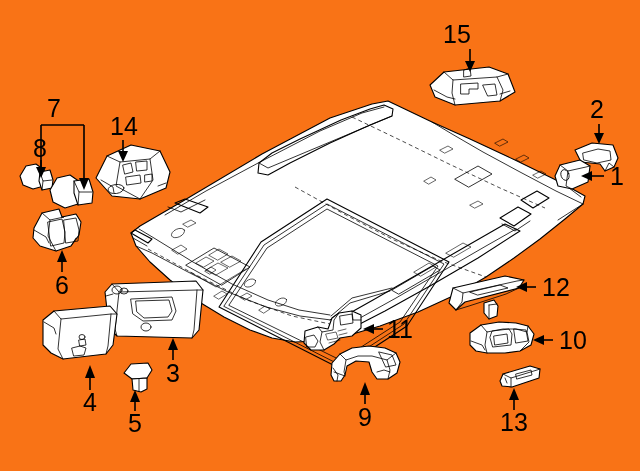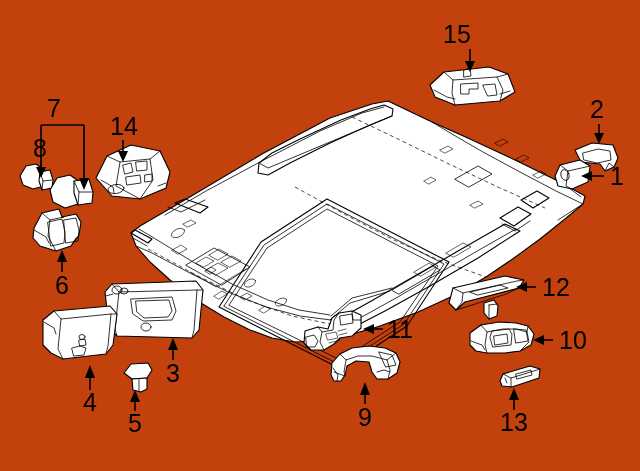--- a/index.html
+++ b/index.html
@@ -1,20 +1,20 @@
 <!DOCTYPE html>
 <html><head>
 <meta charset="utf-8">
 <style>
   html,body{margin:0;padding:0;background:#ffffff;}
   body{
     font-family:"Liberation Sans", sans-serif;
     width:640px;height:471px;overflow:hidden;
   }
-  #diagram-root{position:relative;width:640px;height:471px;background:#c2410c;}
+  #diagram-root{position:relative;width:640px;height:471px;background:#f97316;}
   svg#parts-svg{display:block;width:640px;height:471px;}
   .ln{fill:none;stroke:#000;stroke-width:1.1;stroke-linejoin:round;stroke-linecap:round;}
   .ln-thin{fill:none;stroke:#000;stroke-width:0.8;stroke-linejoin:round;stroke-linecap:round;}
   .ln-hair{fill:none;stroke:#000;stroke-width:0.6;stroke-linejoin:round;stroke-linecap:round;}
   .ln-dash{fill:none;stroke:#000;stroke-width:0.7;stroke-dasharray:4 3;}
   .fillw{fill:#ffffff;stroke:#000;stroke-width:1.1;stroke-linejoin:round;}
   .dark{fill:#000;stroke:none;}
   .lead{fill:none;stroke:#000;stroke-width:1.6;stroke-linecap:butt;}
   .num{font-family:"Liberation Sans", sans-serif;font-size:25px;fill:#000;font-weight:400;}
 </style>

